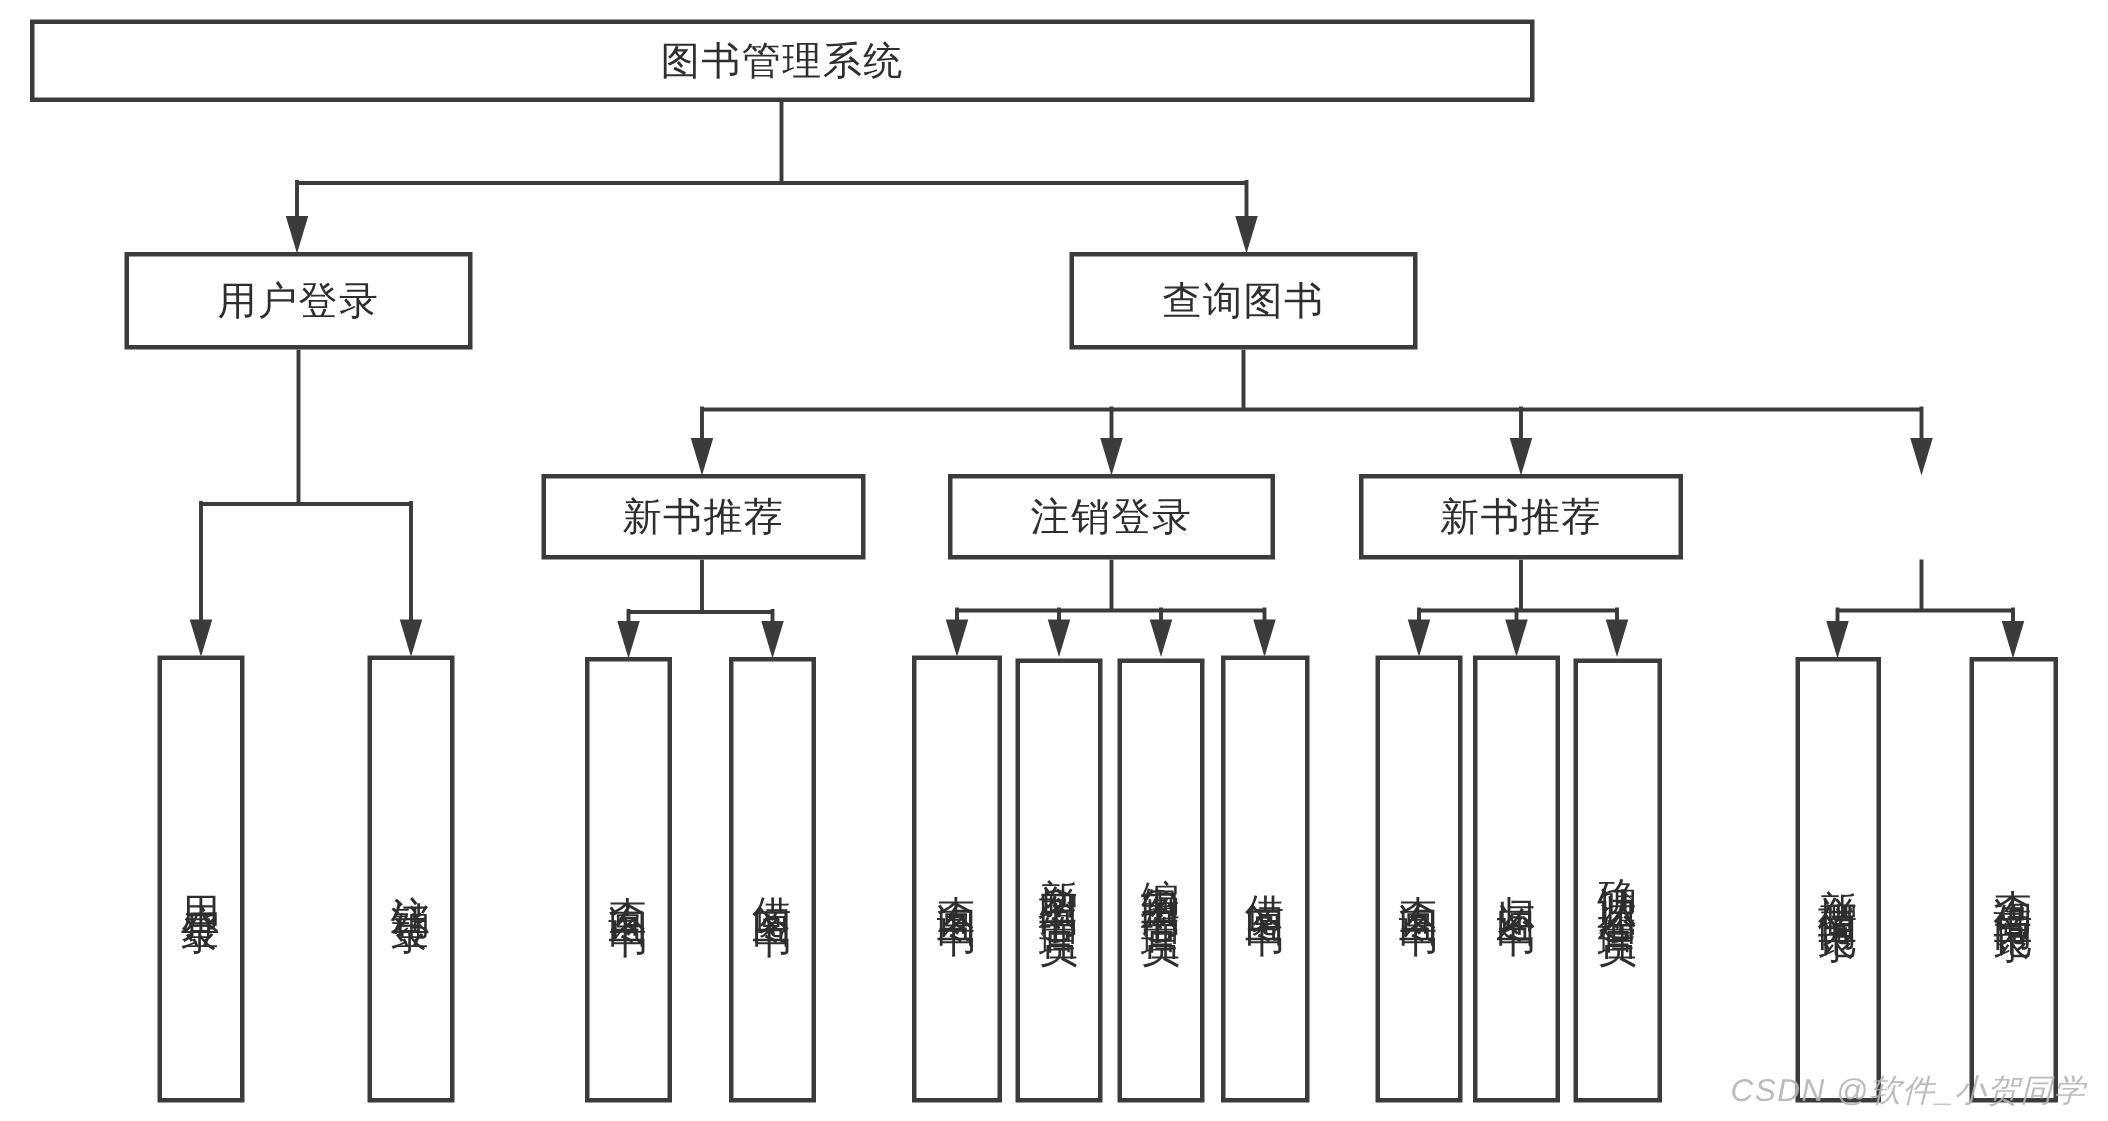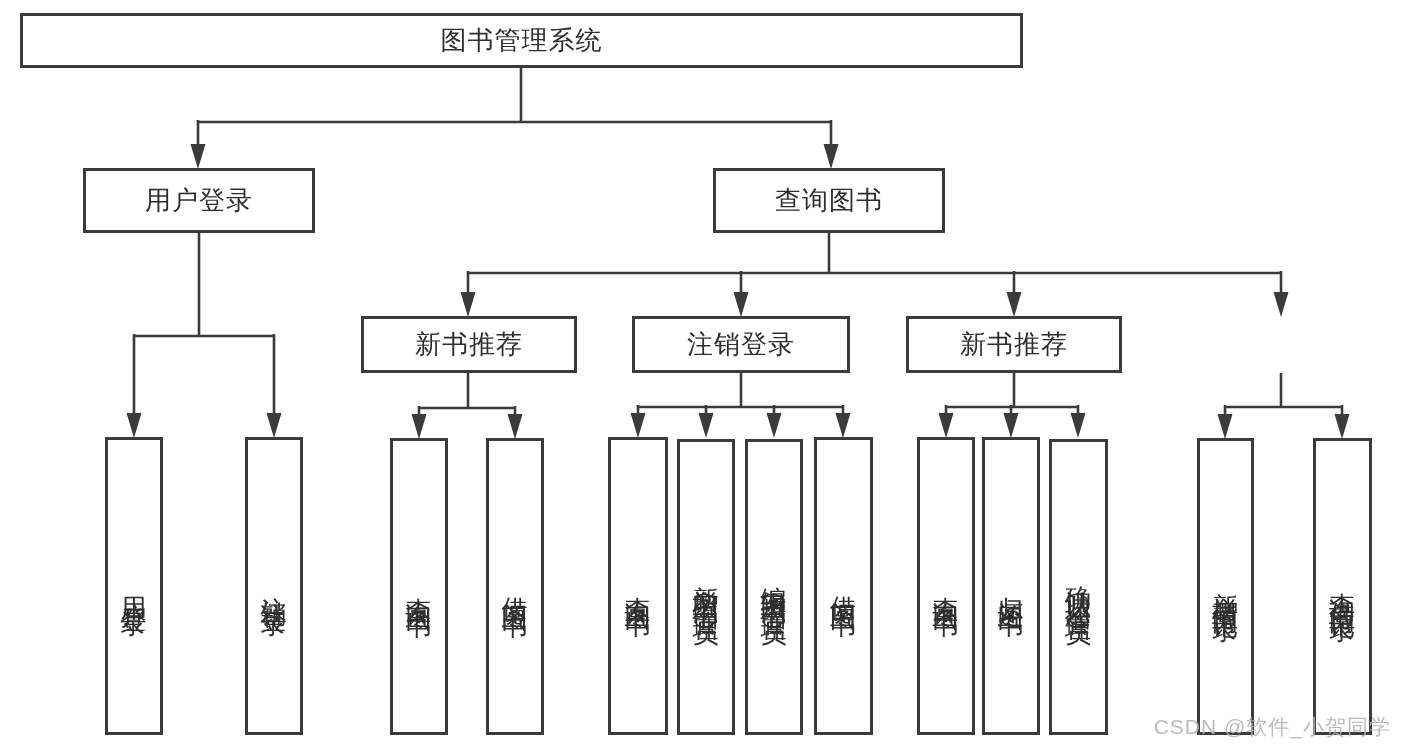--- a/index.html
+++ b/index.html
@@ -13,21 +13,21 @@
     display:flex;align-items:center;justify-content:center;
     font-size:26px;color:#2e2e2e;z-index:2;box-sizing:border-box;
     letter-spacing:1px;white-space:nowrap;
   }
   .vnode{
     writing-mode:vertical-rl;text-orientation:mixed;
     letter-spacing:5px;line-height:1;white-space:normal;
   }
   .watermark{
     position:absolute;right:14px;bottom:6px;z-index:3;
-    font-size:21px;color:#b4b4b4;opacity:.9;letter-spacing:1px;
+    font-size:21px;color:#b4b4b4;opacity:.9;letter-spacing:1px;font-style:italic;
   }
 </style>
 </head>
 <body>
 
 <div class="canvas">
 
   <svg class="connectors" width="1405" height="747" viewBox="0 0 1405 747">
     <path fill="none" stroke="#3b3b3b" stroke-width="2.6" d="
       M521,68 V122 M198,122 H831 M198,120 V148 M831,120 V148

